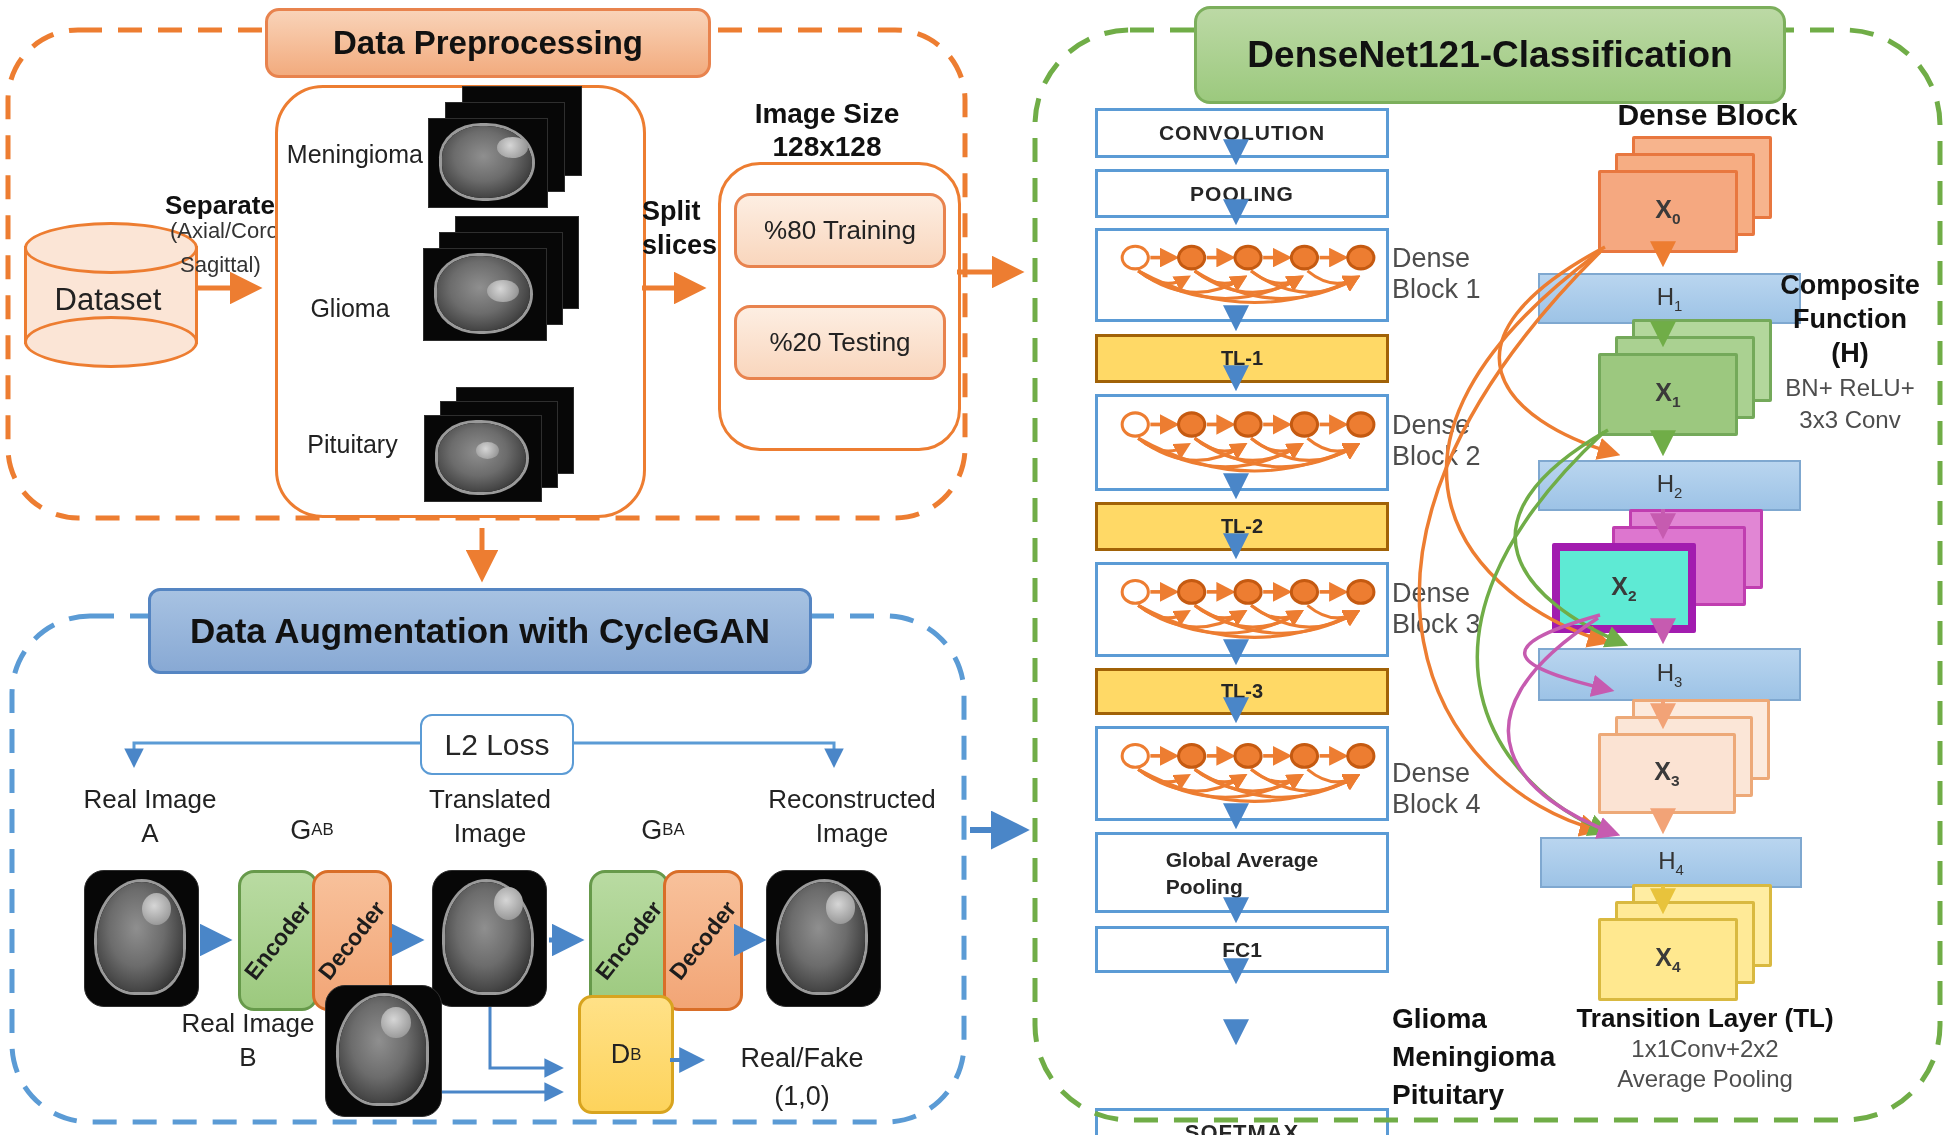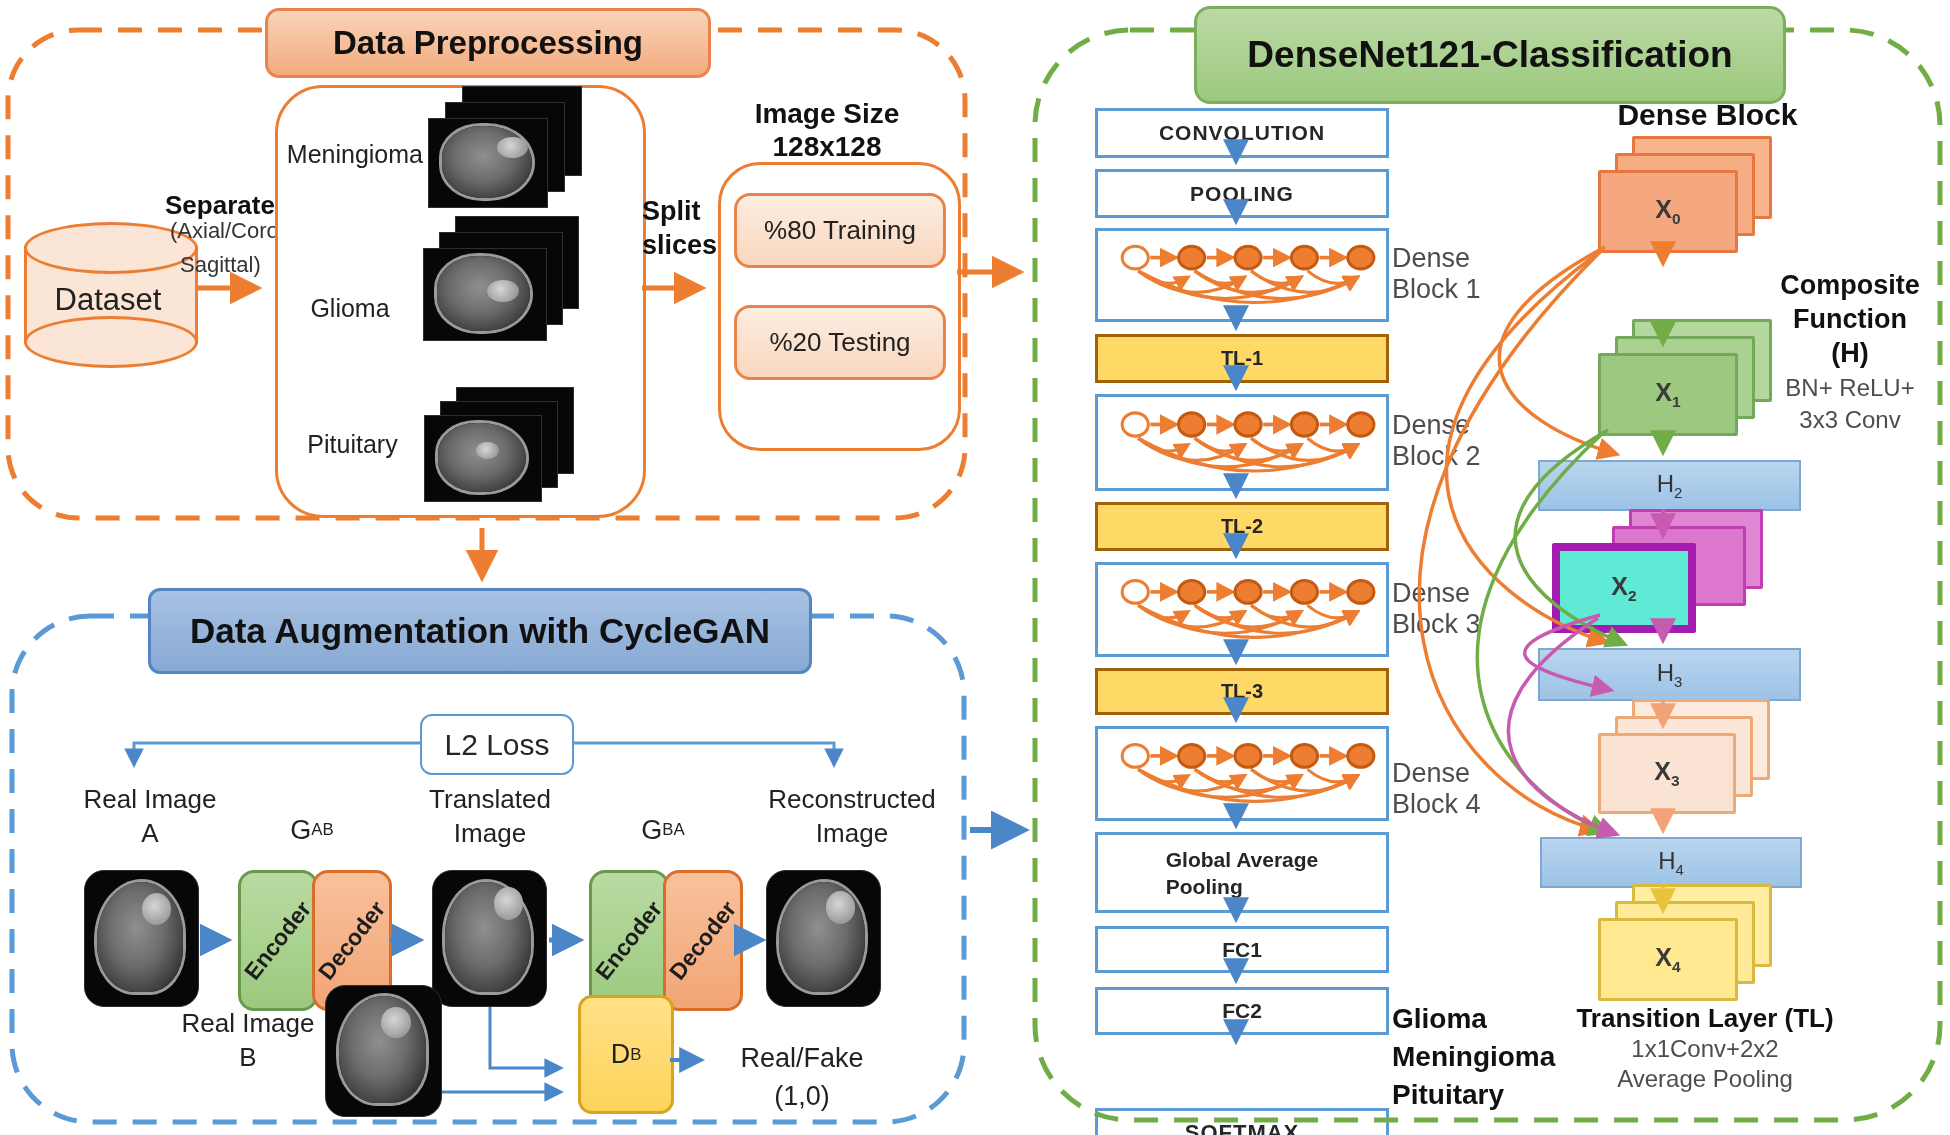--- a/index.html
+++ b/index.html
@@ -364,23 +364,20 @@
           <ellipse cx="259" cy="24" rx="13" ry="11" fill="#ED7D31" stroke="#C55A11" stroke-width="3"></ellipse>
         </svg></div>
     </div>
 
   <div class="abs ctr bbox" style="left:1095px;top:832px;width:288px;height:75px;font-size:21px;line-height:27px;">
     <span><span>Global Average</span><br><span>Pooling</span></span>
   </div>
   <div class="abs ctr bbox" style="left:1095px;top:926px;width:288px;height:41px;font-size:21px;">
       <span>FC1</span>
     </div>
-  <div class="abs ctr bbox" style="left:1095px;top:987px;width:288px;height:42px;font-size:21px;">
-      <span>FC2</span>
-    </div>
   <div class="abs ctr bbox" style="left:1095px;top:1108px;width:288px;height:44px;font-size:22px;letter-spacing:1px;">
       <span>SOFTMAX</span>
     </div>
 
   <div class="abs sideLbl" style="left:1392px;top:243px;"><span>Dense</span><br><span>Block 1</span></div>
   <div class="abs sideLbl" style="left:1392px;top:410px;"><span>Dense</span><br><span>Block 2</span></div>
   <div class="abs sideLbl" style="left:1392px;top:578px;"><span>Dense</span><br><span>Block 3</span></div>
   <div class="abs sideLbl" style="left:1392px;top:758px;"><span>Dense</span><br><span>Block 4</span></div>
 
   <div class="abs outLbl" style="left:1392px;top:1000px;">
@@ -390,20 +387,23 @@
   <div class="abs blk ctr" style="left:1600px;top:102px;width:215px;height:25px;font-size:30px;z-index:2;">Dense Block</div>
 
   <div class="abs stack">
     <div class="xcard" style="left:1632px;top:136px;width:134px;height:77px;background:#f7b48d;border:3px solid #e8773f;"></div>
     <div class="xcard" style="left:1615px;top:153px;width:134px;height:77px;background:#f6ad83;border:3px solid #e8773f;"></div>
     <div class="xcard ctr abs" style="left:1598px;top:170px;width:134px;height:77px;background:#F5A880;border:3px solid #e8773f;display:flex;align-items:center;justify-content:center;">
       <span class="x-lbl"><span>X</span><sub>0</sub></span>
     </div>
   </div>
 
+  <div class="abs ctr hbar" style="left:1538px;top:273px;width:259px;height:47px;">
+    <span><span>H</span><sub>1</sub></span>
+  </div>
 
   <div class="abs blk" style="left:1760px;top:268px;width:180px;font-size:27px;text-align:center;line-height:34px;z-index:2;">
     <span>Composite</span><br><span>Function</span><br><span>(H)</span>
   </div>
   <div class="abs gry" style="left:1760px;top:372px;width:180px;font-size:24px;text-align:center;line-height:32px;z-index:2;">
     <span>BN+ ReLU+</span><br><span>3x3 Conv</span>
   </div>
 
   <div class="abs stack">
     <div class="xcard" style="left:1632px;top:319px;width:134px;height:77px;background:#b3d79c;border:3px solid #74a95a;"></div>

